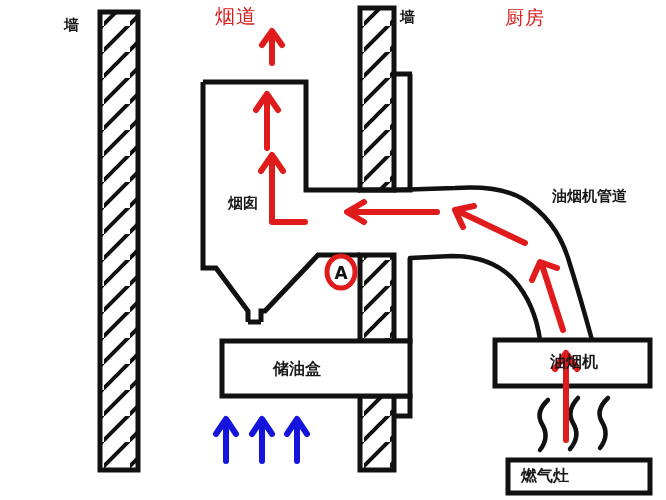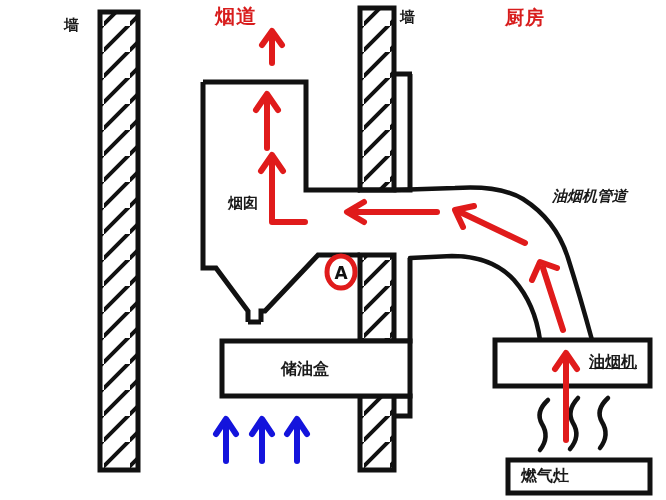--- a/index.html
+++ b/index.html
@@ -29,21 +29,21 @@
     font-family: "DejaVu Sans", "Liberation Sans", sans-serif;
     white-space: nowrap;
     line-height: 1;
   }
   .lbl-black {
     color: #1a1a1a;
     font-weight: 700;
   }
   .lbl-red {
     color: #d81d1d;
-    font-weight: 700;
+    font-weight: 400;
   }
   .t-title { font-size: 20px; letter-spacing: 1px; }
   .t-room  { font-size: 19px; letter-spacing: 1px; }
   .t-wall  { font-size: 15px; }
   .t-part  { font-size: 15px; }
   .t-box   { font-size: 16px; }
 </style>
 </head>
 <body>
 
@@ -185,21 +185,21 @@
   <div class="lbl lbl-red t-title" style="left:215px; top:6px;">烟道</div>
 
   <div class="lbl lbl-red t-room" style="left:505px; top:8px;">厨房</div>
 
   <div class="lbl lbl-black t-wall" style="left:64px; top:18px;">墙</div>
 
   <div class="lbl lbl-black t-wall" style="left:400px; top:10px;">墙</div>
 
   <div class="lbl lbl-black t-part" style="left:228px; top:196px;">烟囱</div>
 
-  <div class="lbl lbl-black t-part" style="left:552px; top:189px;font-style:italic;">油烟机管道</div>
-
-  <div class="lbl lbl-black t-box" style="left:281px; top:361px;">储油盒</div>
-
-  <div class="lbl lbl-black t-box" style="left:589px; top:354px;text-decoration:underline;">油烟机</div>
+  <div class="lbl lbl-black t-part" style="left:552px; top:189px;">油烟机管道</div>
+
+  <div class="lbl lbl-black t-box" style="left:273px; top:361px;">储油盒</div>
+
+  <div class="lbl lbl-black t-box" style="left:550px; top:354px;">油烟机</div>
 
   <div class="lbl lbl-black t-box" style="left:521px; top:468px;">燃气灶</div>
 
 </div>
 
 </body></html>

